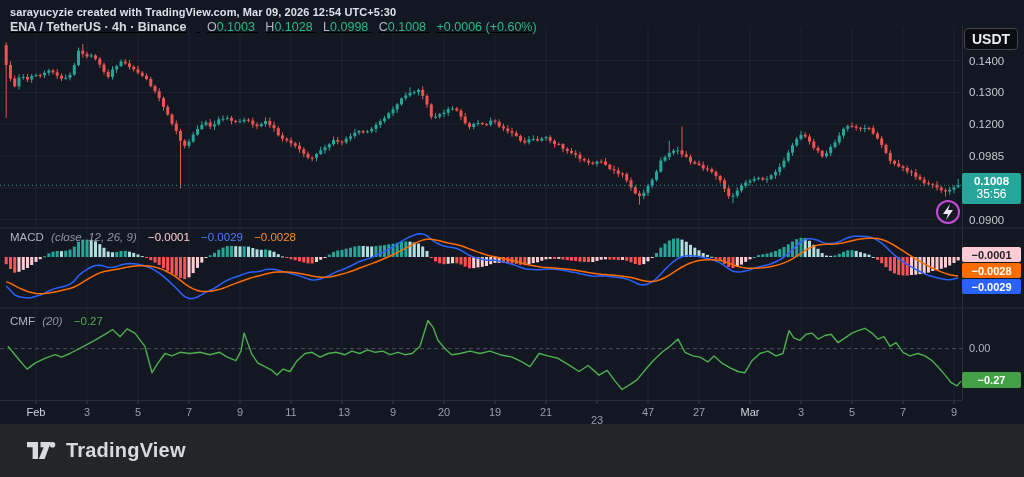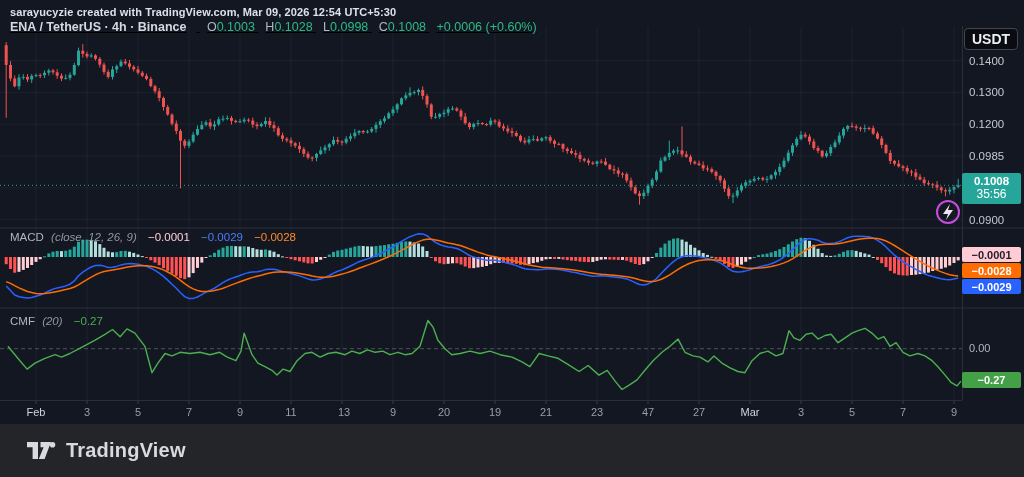--- a/index.html
+++ b/index.html
@@ -841,21 +841,21 @@
       <div class="time-tick" style="left: 87px;">3</div>
       <div class="time-tick" style="left: 138px;">5</div>
       <div class="time-tick" style="left: 189px;">7</div>
       <div class="time-tick" style="left: 240px;">9</div>
       <div class="time-tick" style="left: 291px;">11</div>
       <div class="time-tick" style="left: 344px;">13</div>
       <div class="time-tick" style="left: 393px;">9</div>
       <div class="time-tick" style="left: 444px;">20</div>
       <div class="time-tick" style="left: 495px;">19</div>
       <div class="time-tick" style="left: 546px;">21</div>
-      <div class="time-tick" style="left: 597px;">23</div>
+      <div class="time-tick" style="left: 597px; margin-top: 8px;">23</div>
       <div class="time-tick" style="left: 648px;">47</div>
       <div class="time-tick" style="left: 699px;">27</div>
       <div class="time-tick major" style="left: 750px;">Mar</div>
       <div class="time-tick" style="left: 801px;">3</div>
       <div class="time-tick" style="left: 852px;">5</div>
       <div class="time-tick" style="left: 903px;">7</div>
       <div class="time-tick" style="left: 954px;">9</div>
     </div>
 
   <div class="footer">

